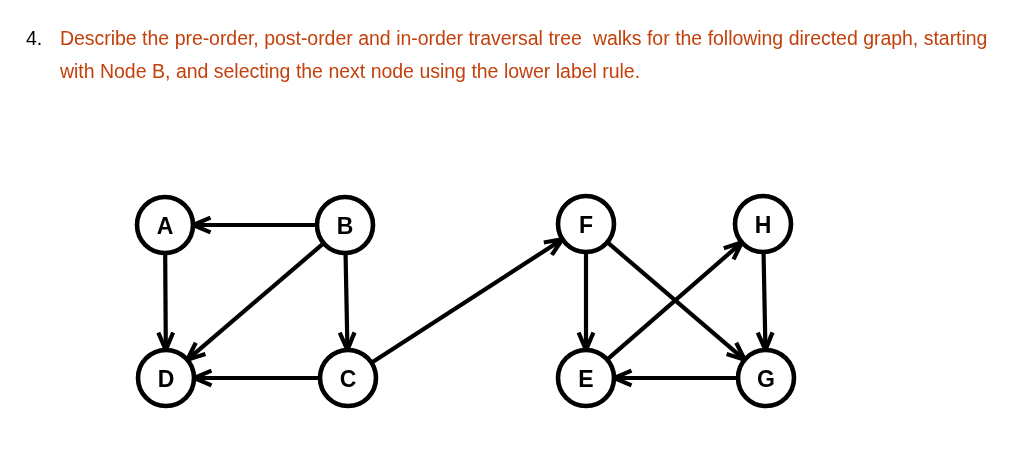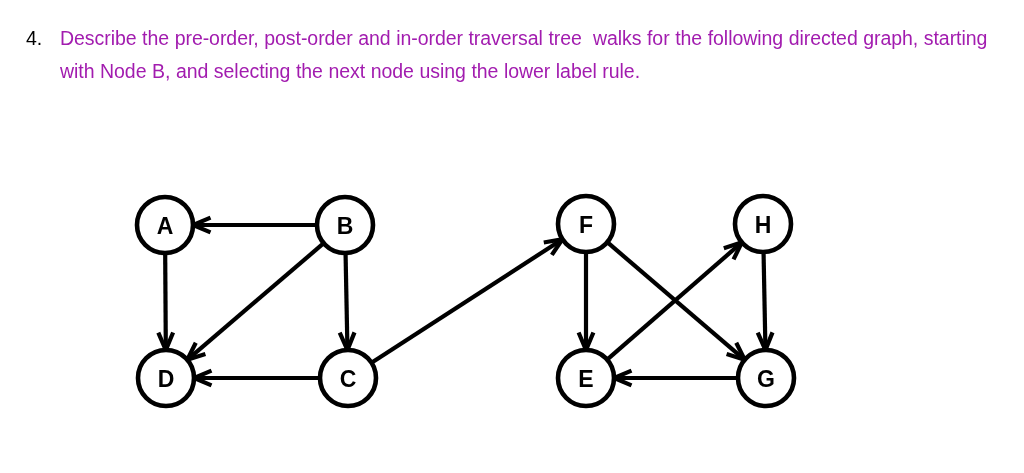--- a/index.html
+++ b/index.html
@@ -33,21 +33,21 @@
     color: #000;
     white-space: pre;
   }
   #question-text {
     flex: 1 1 auto;
     font-size: 19.5px;
     line-height: 33px;
     letter-spacing: -0.05px;
     white-space: pre-wrap;
     word-spacing: 0.2px;
-    color: #a21caf;
+    color: #c2410c;
   }
 
   
   #graph-figure {
     position: absolute;
     left: 0;
     top: 150px;
     width: 1024px;
     height: 300px;
   }

